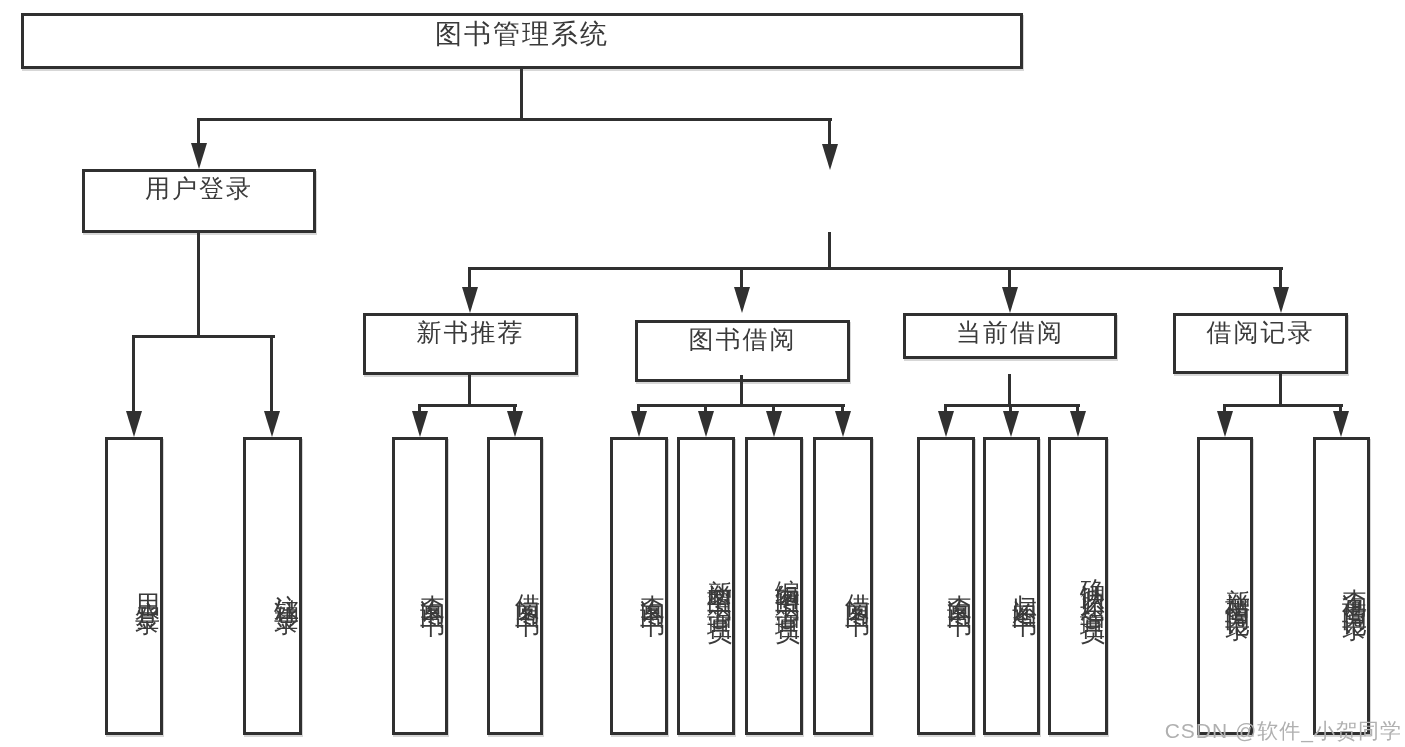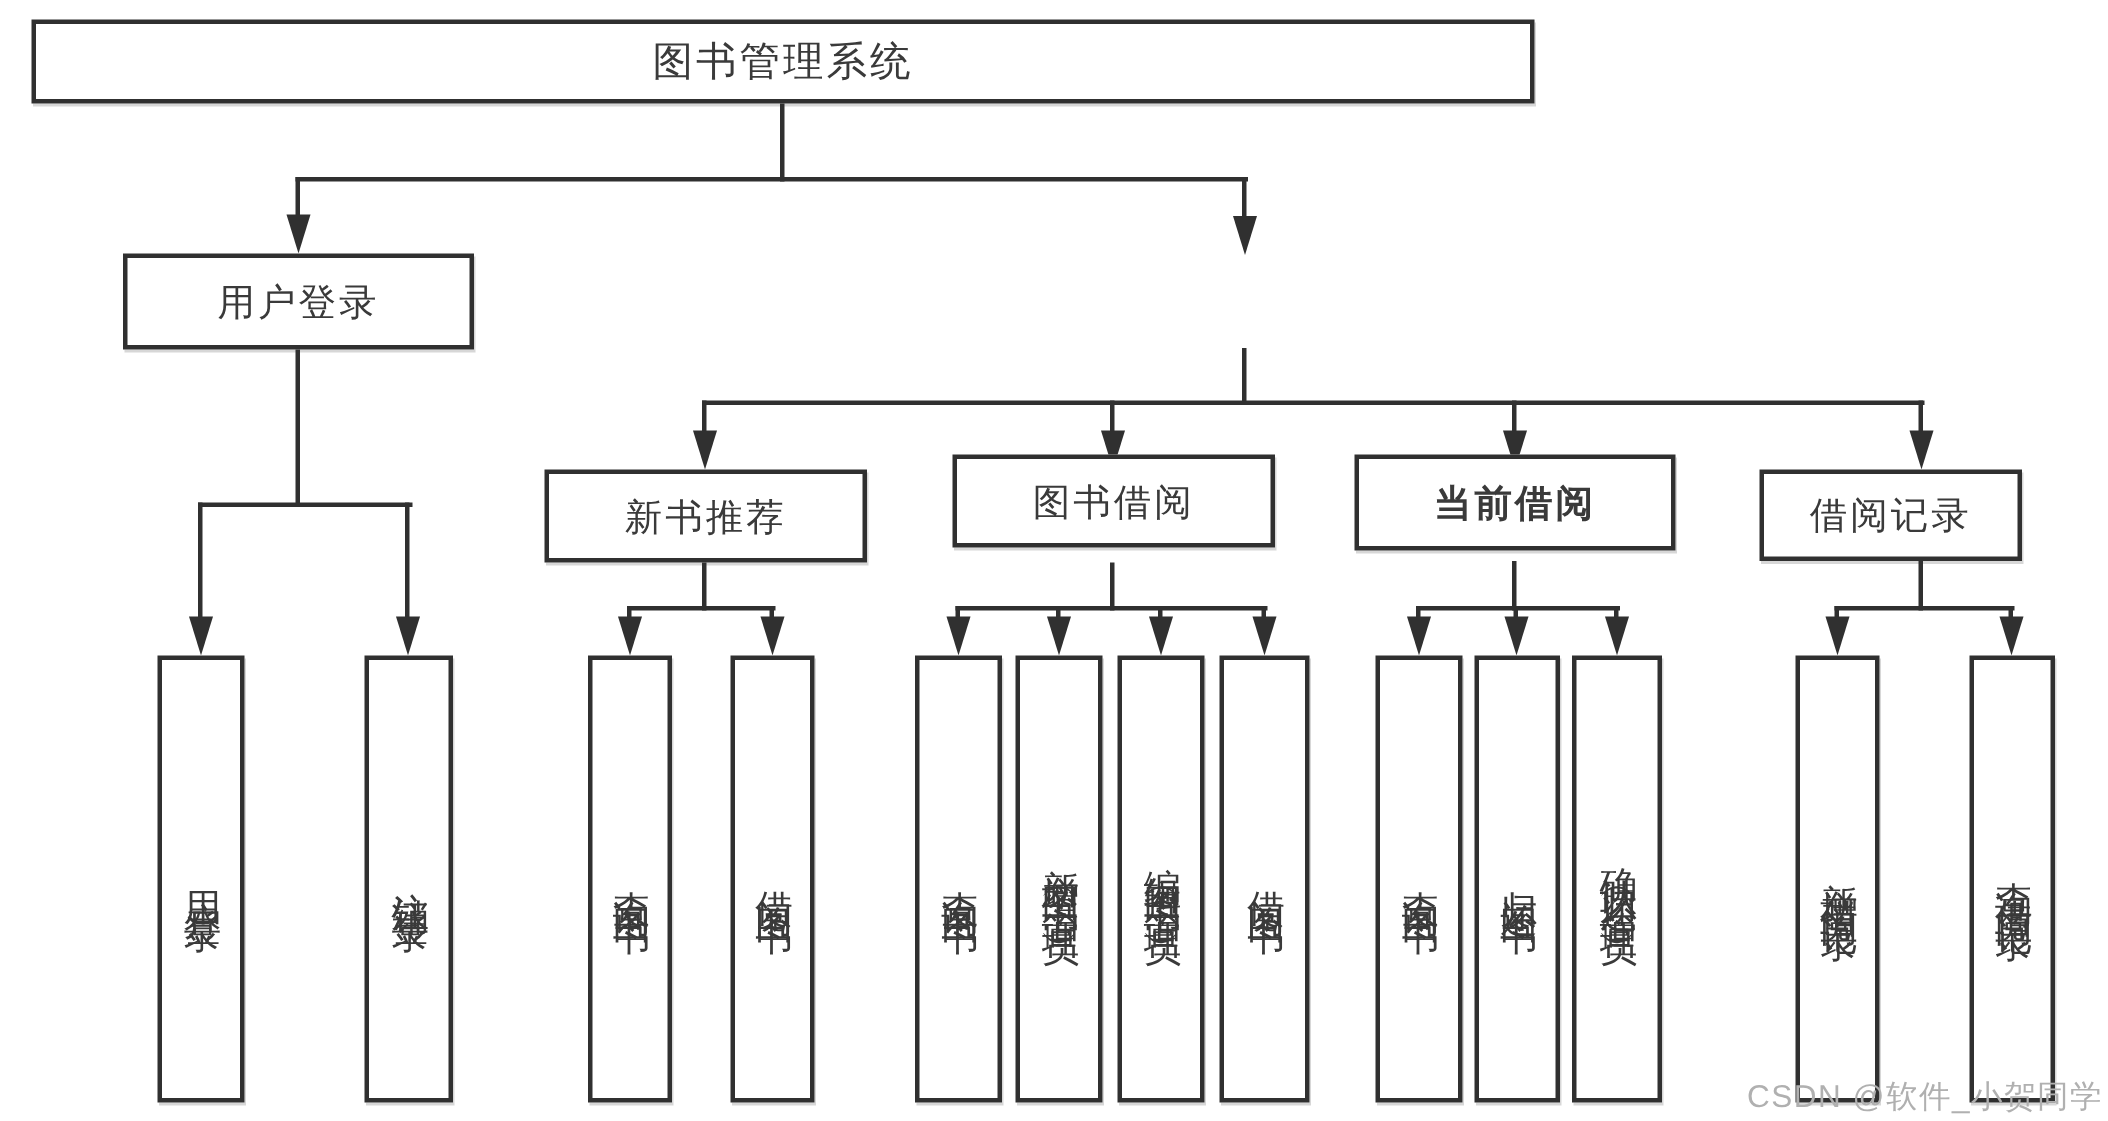--- a/index.html
+++ b/index.html
@@ -13,21 +13,21 @@
     height: 747px;
     background: #ffffff;
     overflow: hidden;
   }
   .box {
     position: absolute;
     box-sizing: border-box;
     border: 3px solid #303030;
     background: #ffffff;
     display: flex;
-    align-items: center;
+    align-items: flex-start;
     justify-content: center;
     color: #3a3a3a;
     font-size: 25px;
     letter-spacing: 2px;
     box-shadow: 1px 2px 0 rgba(110,110,110,0.28);
   }
   .box.root { font-size: 27px; }
   .leaf {
     writing-mode: vertical-rl;
     text-orientation: mixed;
@@ -94,24 +94,24 @@
   <div class="vline" style="left:740px; top:267px; height:28px;"></div>
   <div class="arr" style="left:734px; top:287px;"></div>
   <div class="vline" style="left:1008px; top:267px; height:28px;"></div>
   <div class="arr" style="left:1002px; top:287px;"></div>
   <div class="vline" style="left:1279px; top:267px; height:28px;"></div>
   <div class="arr" style="left:1273px; top:287px;"></div>
 
   <div class="box" style="left:363px; top:313px; width:215px; height:62px;">
     <span>新书推荐</span>
   </div>
-  <div class="box" style="left:635px; top:303px; width:215px; height:62px;">
+  <div class="box" style="left:635px; top:320px; width:215px; height:62px;">
     <span>图书借阅</span>
   </div>
-  <div class="box" style="left:903px; top:303px; width:214px; height:64px;font-weight:bold;">
+  <div class="box" style="left:903px; top:313px; width:214px; height:46px;">
     <span>当前借阅</span>
   </div>
   <div class="box" style="left:1173px; top:313px; width:175px; height:61px;">
     <span>借阅记录</span>
   </div>
 
   <div class="vline" style="left:468px; top:375px; height:32px;"></div>
   <div class="hline" style="left:418px; top:404px; width:99px;"></div>
   <div class="vline" style="left:418px; top:404px; height:18px;"></div>
   <div class="arr" style="left:412px; top:411px;"></div>

